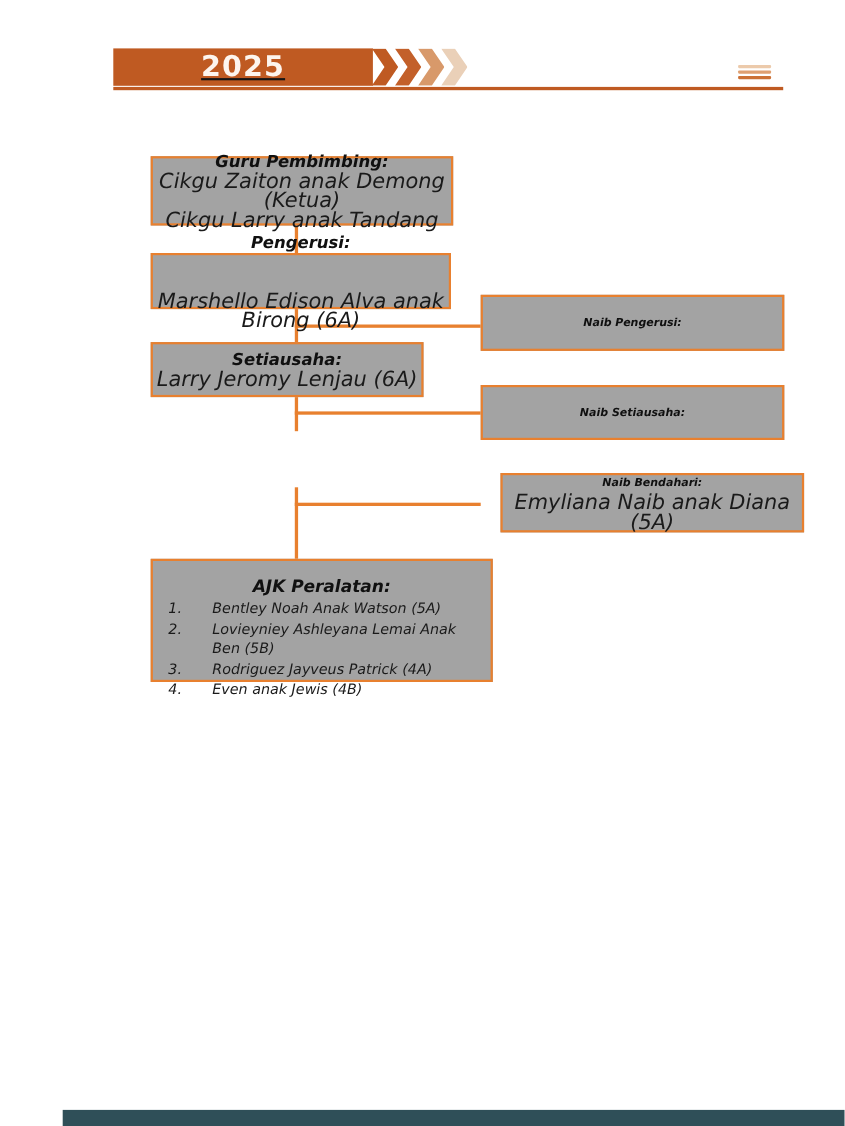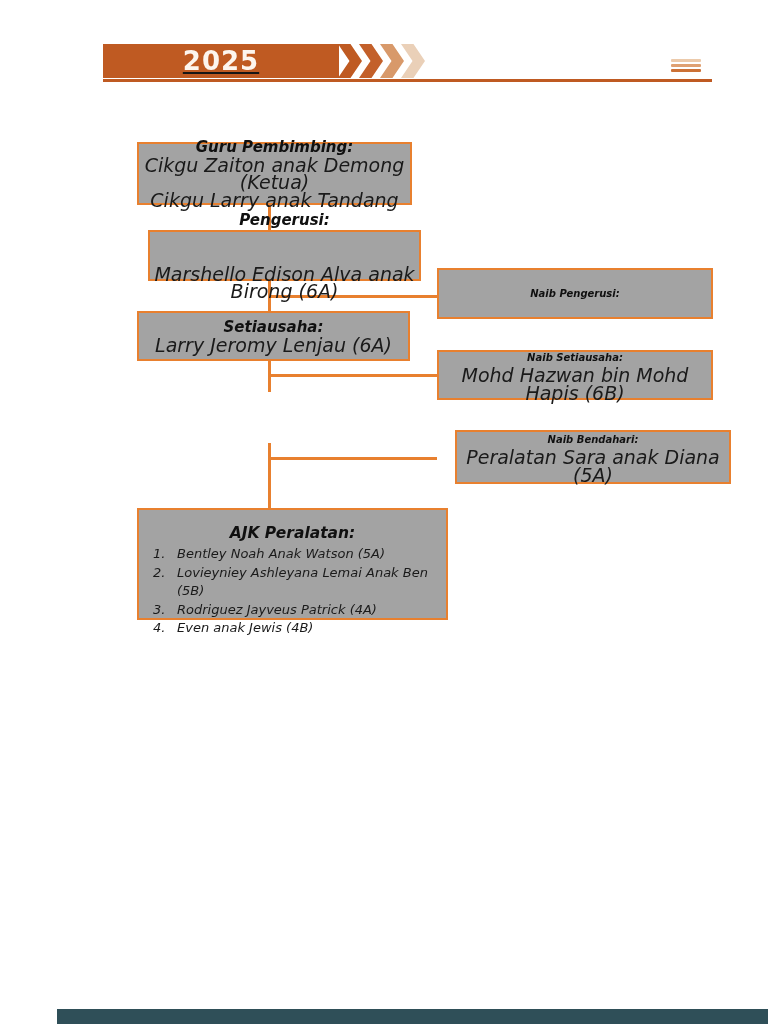--- a/index.html
+++ b/index.html
@@ -25,34 +25,34 @@
 
   .title{position:absolute;left:0;top:85px;width:768px;margin:0;text-align:center;
          font-size:18.5px;font-weight:bold;line-height:22px;color:#141414;letter-spacing:0.2px;}
 
   
   .obox{position:absolute;background:#a3a3a3;border:2.5px solid #e8802f;box-sizing:border-box;
         display:flex;flex-direction:column;justify-content:center;align-items:center;text-align:center;font-style:italic;}
   .obox-title{font-weight:bold;font-size:15px;line-height:19px;color:#101010;}
   .obox-line{font-size:19px;line-height:17.5px;color:#1a1a1a;}
   .b1{left:137px;top:142px;width:275px;height:63px;}
-  .b2{left:148px;top:230px;width:273px;height:51px;gap:36px;}
+  .b2{left:137px;top:230px;width:273px;height:51px;gap:36px;}
   .b3{left:437px;top:268px;width:276px;height:51px;}
-  .b4{left:137px;top:311px;width:273px;height:50px;}
+  .b4{left:137px;top:311px;width:248px;height:50px;}
   .b5{left:437px;top:350px;width:276px;height:50px;}
   .b6{left:137px;top:392px;width:271px;height:51px;}
   .b7{left:455px;top:430px;width:276px;height:54px;}
   .b3 .obox-title,.b5 .obox-title,.b7 .obox-title{font-size:10px;}
 
   .b8{left:137px;top:508px;width:311px;height:112px;justify-content:flex-start;
       align-items:stretch;text-align:left;padding:14px 8px 24px 8px;}
   .b8 .obox-title{text-align:center;font-size:15.5px;margin-bottom:2px;}
   .ajk-row{display:flex;font-size:13px;line-height:18.5px;color:#1a1a1a;}
   .ajk-row .num{width:24px;padding-left:6px;flex:none;}
-  .ajk-row .itxt{flex:1;}
+  .ajk-row .itxt{flex:1;margin-left:16px;}
 
   
   .vline,.hline{position:absolute;background:#e8802f;}
   .vline{width:3px;}
   .hline{height:3px;}
   .c1{left:268px;top:205px;height:25px;}
   .c2{left:268px;top:281px;height:30px;}
   .c3{left:268px;top:361px;height:31px;}
   .c4{left:268px;top:443px;height:65px;}
   .h1{left:268px;top:295px;width:169px;}
@@ -105,27 +105,26 @@
     <div class="obox-title">Naib Pengerusi:</div>
   </div>
 
   <div class="obox b4">
     <div class="obox-title">Setiausaha:</div>
     <div class="obox-line">Larry Jeromy Lenjau (6A)</div>
   </div>
 
   <div class="obox b5">
     <div class="obox-title">Naib Setiausaha:</div>
-    <div class="obox-line">Mohd Hazwan bin Mohd Hapis (6B)</div>
   </div>
 
 
   <div class="obox b7">
     <div class="obox-title">Naib Bendahari:</div>
-    <div class="obox-line">Peralatan Sara anak Diana (5A)</div>
+    <div class="obox-line">Emyliana Naib anak Diana (5A)</div>
   </div>
 
   <div class="obox b8">
     <div class="obox-title">AJK Peralatan:</div>
     <div class="ajk-row">
       <span class="num">1.</span>
       <span class="itxt">Bentley Noah Anak Watson (5A)</span>
     </div>
     <div class="ajk-row">
       <span class="num">2.</span>

